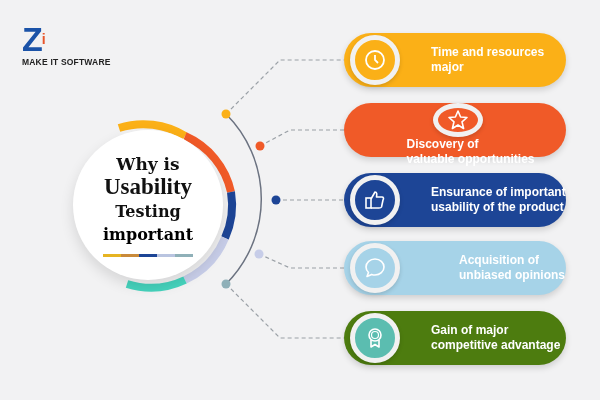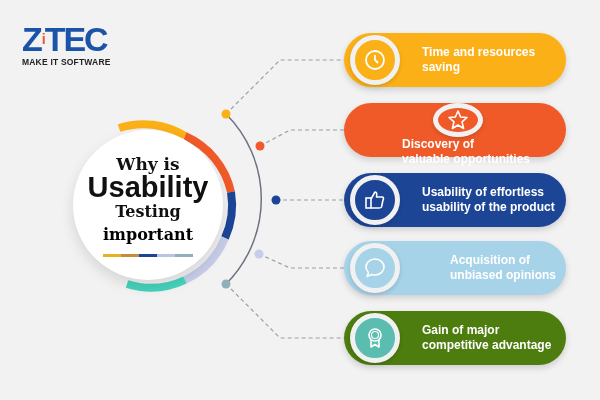--- a/index.html
+++ b/index.html
@@ -5,38 +5,37 @@
   html,body{margin:0;padding:0;}
   body{width:600px;height:400px;background:#f2f2f3;position:relative;overflow:hidden;font-family:"Liberation Sans",sans-serif;}
   .logo{position:absolute;left:22px;top:24px;width:80px;}
   .logo-mark{font-family:"Liberation Sans",sans-serif;font-weight:900;font-size:34px;color:#1b53a8;letter-spacing:-2px;line-height:30px;display:flex;align-items:flex-end;}
   .logo-mark .dot{color:#e8552a;font-size:14px;margin:0 1px;}
   .logo-tag{font-size:8.5px;font-weight:bold;color:#222;letter-spacing:0.2px;margin-top:3px;white-space:nowrap;}
   .circle-wrap{position:absolute;left:55px;top:112px;width:188px;height:188px;}
   .circle-svg{position:absolute;left:0;top:0;}
   .circle{position:absolute;left:18px;top:18px;width:150px;height:150px;border-radius:50%;background:#fff;box-shadow:0 6px 14px rgba(0,0,0,0.12);display:flex;flex-direction:column;align-items:center;justify-content:center;}
   .t1{font-family:"DejaVu Serif",serif;font-weight:bold;font-size:17px;color:#111;line-height:20px;}
-  .t2{font-family:Liberation Sans, sans-serif;font-weight:bold;font-size:29px;color:#111;line-height:26px;}
+  .t2{font-family:Liberation Serif, serif;font-weight:bold;font-size:23px;color:#111;line-height:26px;}
   .t3{font-family:"DejaVu Serif",serif;font-weight:bold;font-size:16px;color:#111;line-height:24px;}
   .t4{font-family:"DejaVu Serif",serif;font-weight:bold;font-size:16px;color:#000000;line-height:22px;text-align:center;}
   .underline{display:flex;margin-top:8px;}
   .underline span{display:block;width:18px;height:3px;}
   .connector{position:absolute;left:0;top:0;}
   .pill{position:absolute;left:344px;width:222px;height:54px;border-radius:27px;display:flex;align-items:center;box-shadow:0 3px 6px rgba(0,0,0,0.15);}
   .pill-icon{width:40px;height:40px;border-radius:50%;border:5px solid #f1f1f1;margin-left:6px;display:flex;align-items:center;justify-content:center;box-shadow:0 2px 4px rgba(0,0,0,0.15);}
-  .pill-text{color:#fff;font-weight:bold;font-size:12px;line-height:15px;margin-left:22px;}
+  .pill-text{color:#fff;font-weight:bold;font-size:12px;line-height:15px;margin-left:31px;}
 </style>
 </head>
 <body>
 
 <div class="logo">
   <div class="logo-mark">
     <span>Z</span>
       <span class="dot">i</span>
-      <span>TEC</span>
   </div>
   <div class="logo-tag">MAKE IT SOFTWARE</div>
 </div>
 
 <svg class="connector" width="600" height="400">
   <path d="M226 114 A 120 120 0 0 1 226 284" fill="none" stroke="#6b7280" stroke-width="1.5"></path>
   <g stroke="#9aa0a6" stroke-width="1.2" stroke-dasharray="4,3" fill="none">
     <polyline points="226,114 280,60 344,60"></polyline>
     <polyline points="260,146 290,130 344,130"></polyline>
     <polyline points="276,200 344,200"></polyline>
@@ -77,21 +76,21 @@
 
 <div class="pill" style="top:33px;background:#fbb017;">
   <div class="pill-icon" style="background:#fbb017;">
     <svg width="24" height="24" viewBox="0 0 24 24">
         <circle cx="12" cy="12" r="9" fill="none" stroke="#fff" stroke-width="1.8"></circle>
         <path d="M12 7 V12 L15 15" fill="none" stroke="#fff" stroke-width="1.8"></path>
       </svg>
   </div>
   <div class="pill-text">
     <div>Time and resources</div>
-    <div>saving</div>
+    <div>major</div>
   </div>
 </div>
 
 <div class="pill" style="top:103px;background:#f05a28;flex-direction:column;">
   <div class="pill-icon" style="background:#f05a28;">
     <svg width="24" height="24" viewBox="0 0 24 24">
         <path d="M12 3 L14.6 9 L21 9.5 L16 13.8 L17.6 20.5 L12 17 L6.4 20.5 L8 13.8 L3 9.5 L9.4 9 Z" fill="none" stroke="#fff" stroke-width="1.6" stroke-linejoin="round"></path>
       </svg>
   </div>
   <div class="pill-text">
@@ -101,21 +100,21 @@
 </div>
 
 <div class="pill" style="top:173px;background:#1d4596;">
   <div class="pill-icon" style="background:#1d4596;">
     <svg width="24" height="24" viewBox="0 0 24 24">
         <rect x="3" y="10" width="5" height="10" fill="none" stroke="#fff" stroke-width="1.6"></rect>
         <path d="M8 11 L12 4 C14 4 14 6 13.5 9 L19 9 C20.5 9 21 10.5 20 12 L18.5 19 C18 20 17 20 16 20 L8 20" fill="none" stroke="#fff" stroke-width="1.6" stroke-linejoin="round"></path>
       </svg>
   </div>
   <div class="pill-text">
-    <div>Usability of effortless</div>
+    <div>Ensurance of important</div>
     <div>usability of the product</div>
   </div>
 </div>
 
 <div class="pill" style="top:241px;background:#a6d3e8;gap:28px;">
   <div class="pill-icon" style="background:#a6d3e8;">
     <svg width="24" height="24" viewBox="0 0 24 24">
         <path d="M12 3 C17 3 21 6.5 21 11 C21 15.5 17 19 12 19 C10.8 19 9.7 18.8 8.7 18.4 L4 20.5 L5.5 16.5 C4 15 3 13.1 3 11 C3 6.5 7 3 12 3 Z" fill="none" stroke="#fff" stroke-width="1.6" stroke-linejoin="round"></path>
       </svg>
   </div>

